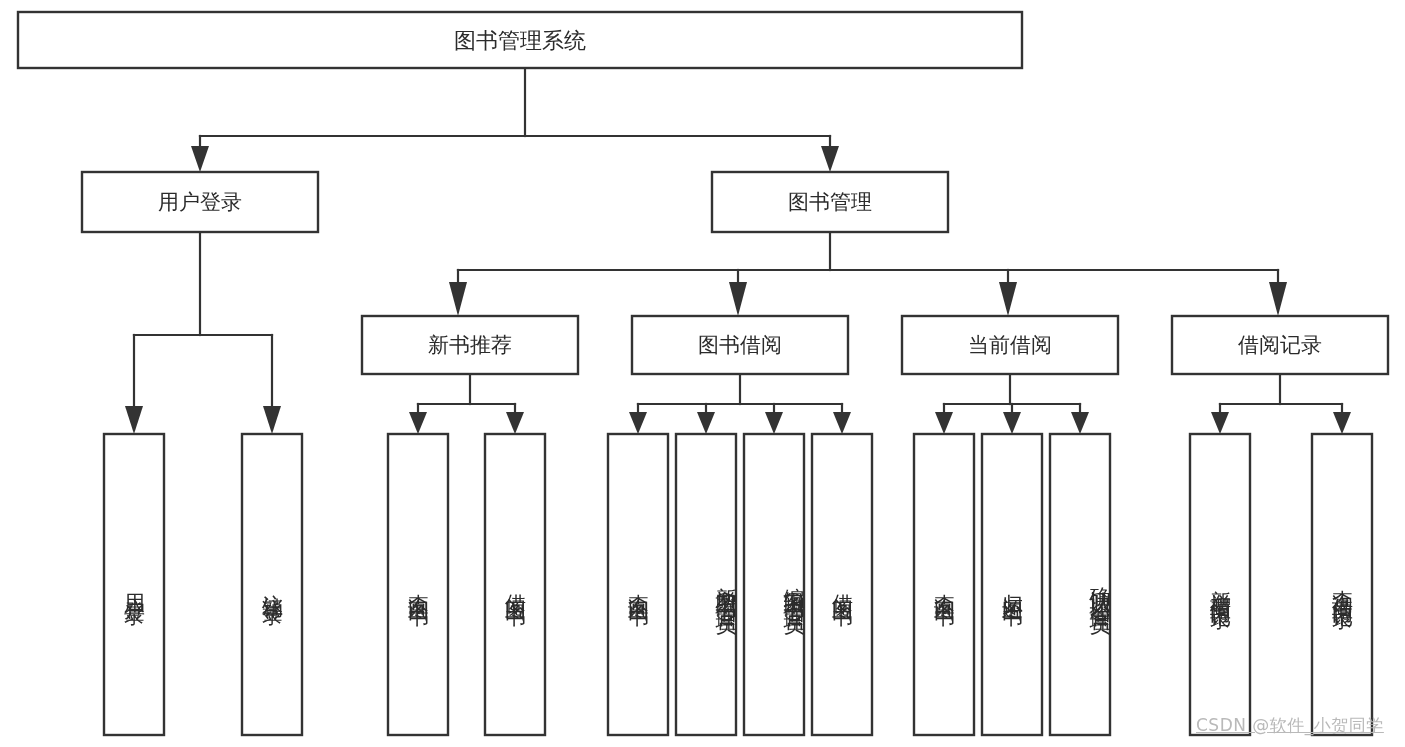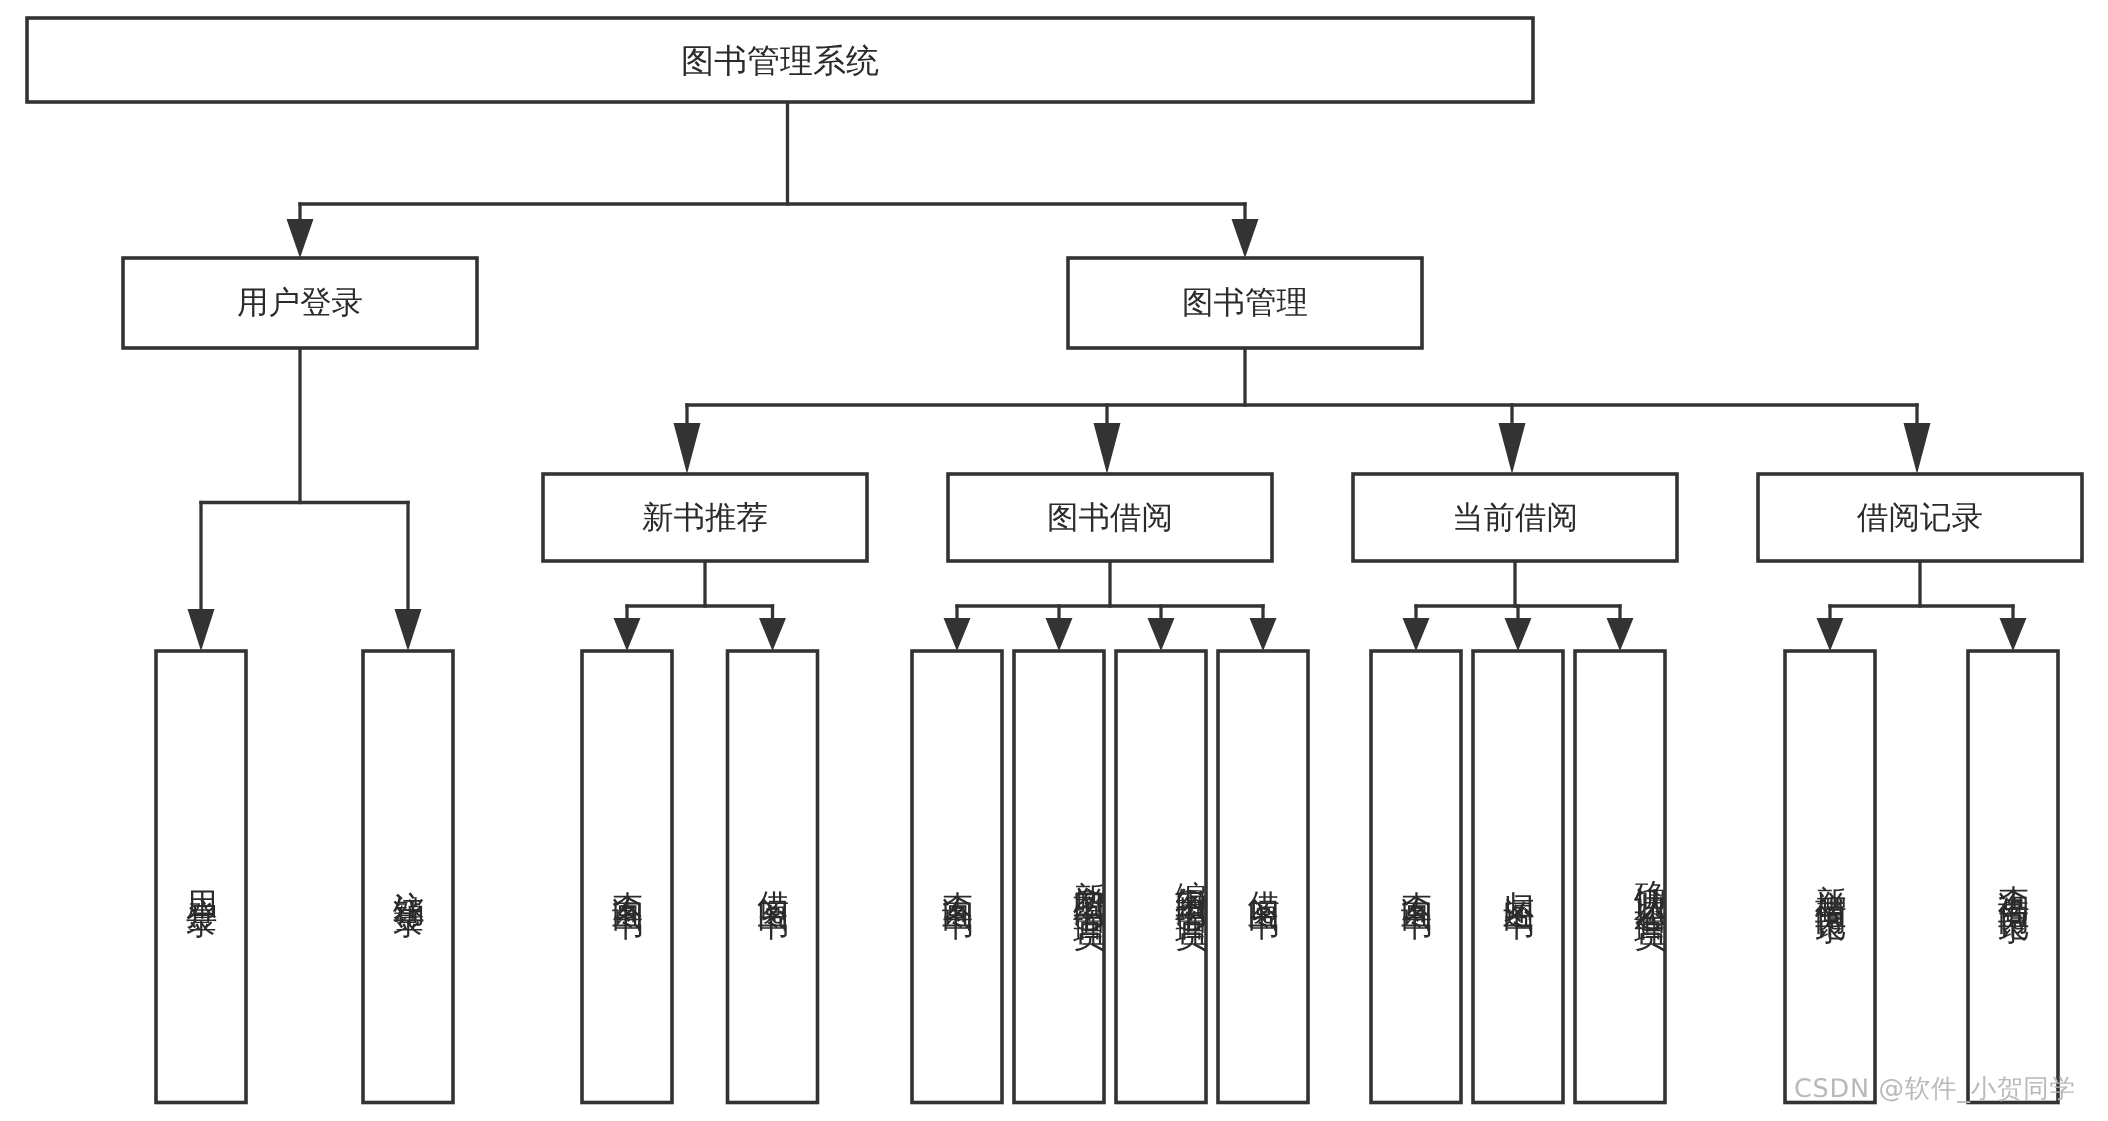--- a/index.html
+++ b/index.html
@@ -73,20 +73,21 @@
   }
   .watermark {
     position: absolute;
     left: 1196px;
     top: 714px;
     font-family: "DejaVu Sans", "Liberation Sans", sans-serif;
     font-size: 17px;
     color: #b9b9b9;
     white-space: nowrap;
     letter-spacing: 0.5px;
+    text-decoration: underline;
   }
 </style>
 </head>
 <body>
 
 <div id="diagram-root">
 
   <svg class="flow" viewBox="0 0 1405 747" xmlns="http://www.w3.org/2000/svg">
 
     <g>

